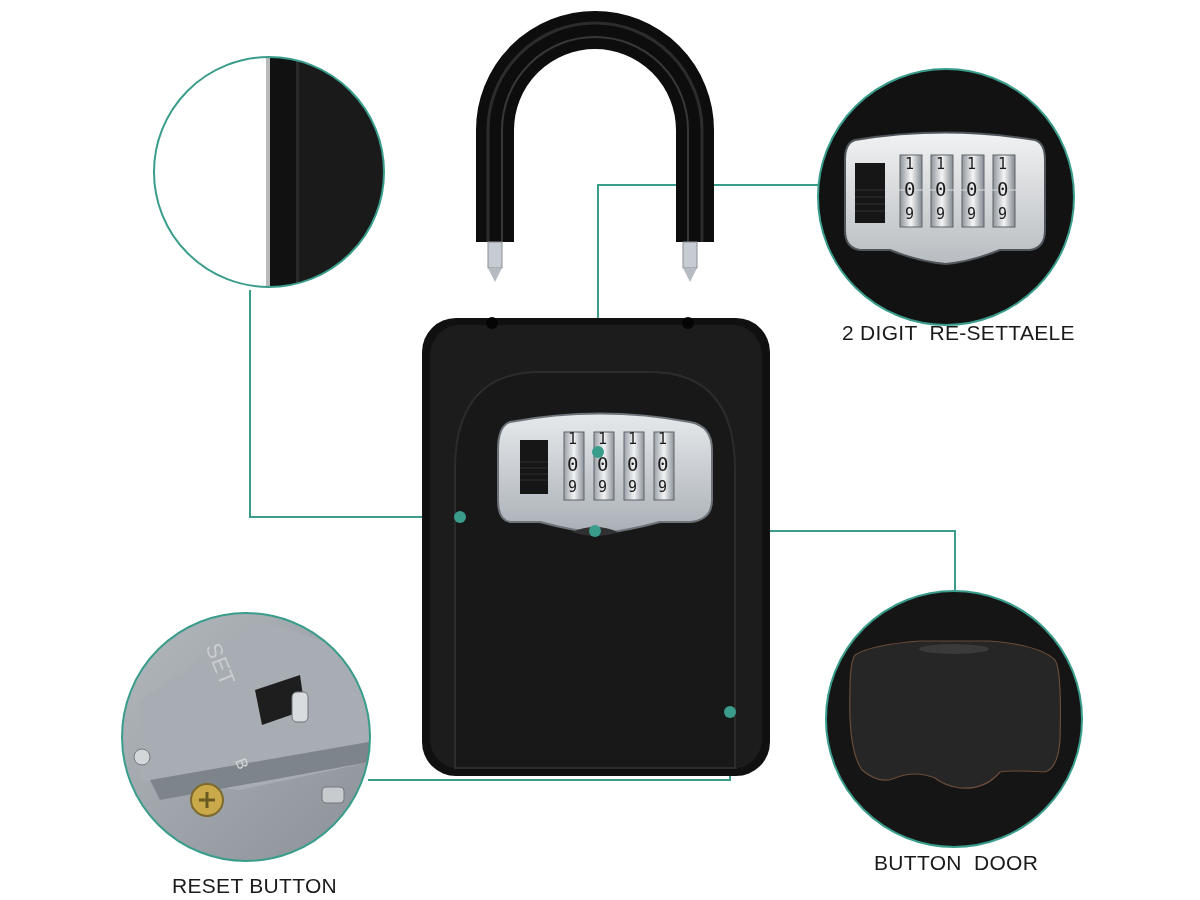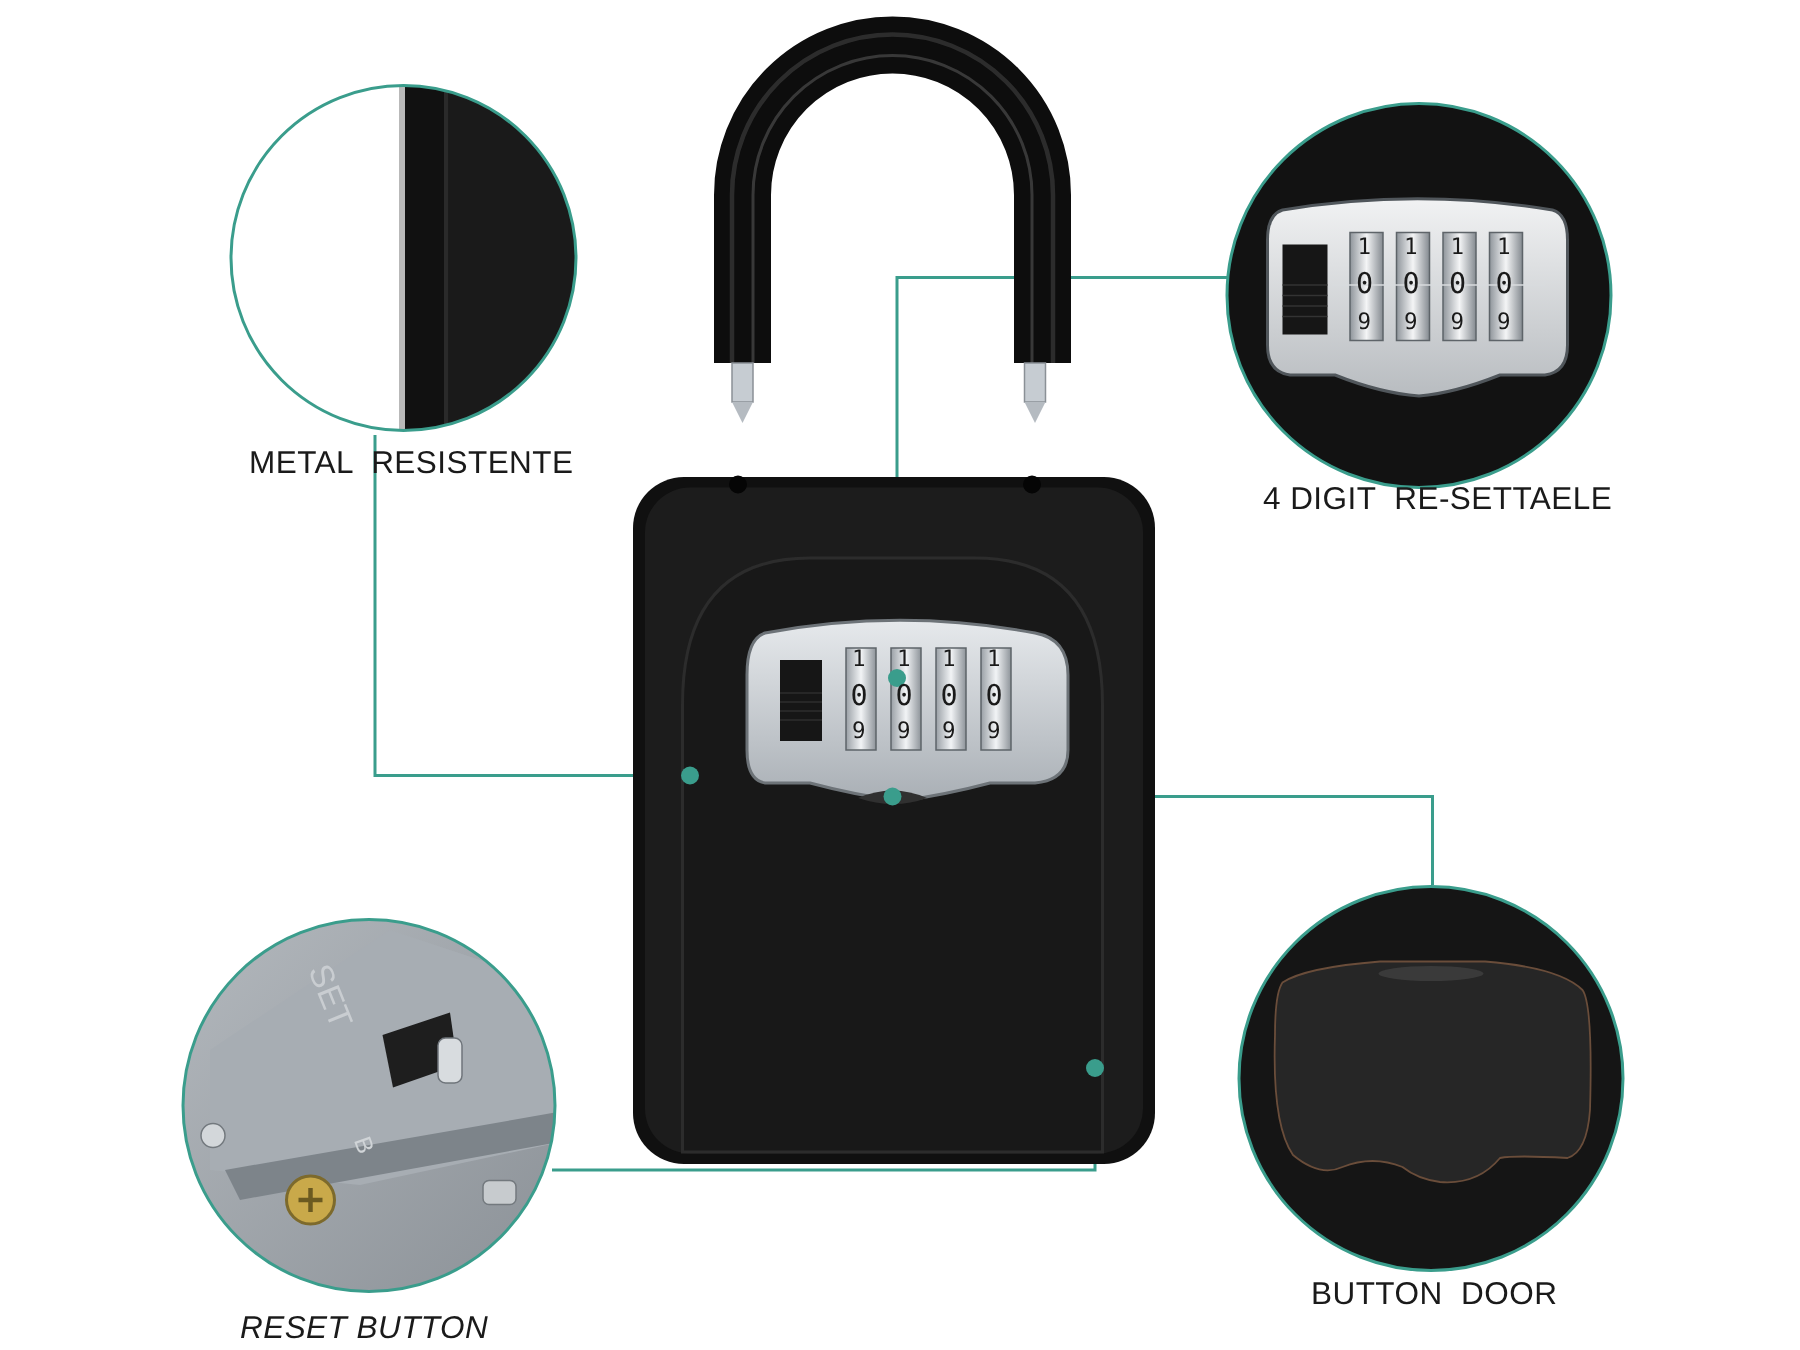--- a/index.html
+++ b/index.html
@@ -194,18 +194,17 @@
         </clipPath>
     </defs>
     <g clip-path="url(#clipShutter)">
       <rect x="820" y="585" width="270" height="270" fill="#151515"></rect>
       <path d="M855,655 Q870,645 920,641 L990,641 Q1040,645 1055,660 Q1062,670 1060,740 Q1058,768 1045,772 Q1010,770 1000,772 Q985,790 960,788 Q945,786 935,778 Q915,770 895,778 Q880,785 862,770 Q848,750 850,690 Q850,662 855,655 Z" fill="#262626" stroke="#6a4d3a" stroke-width="1.2"></path>
       <ellipse cx="954" cy="649" rx="35" ry="5" fill="#3a3a3a"></ellipse>
     </g>
     <circle cx="954" cy="719" r="128" fill="none" stroke="#3a9d8c" stroke-width="2"></circle>
   </svg>
 
-  <span class="label" style="left:166px;top:298px;">METAL  RESISTENTE</span>
-  <span class="label" style="left:842px;top:322px;">4 DIGIT  RE-SETTAELE</span>
-  <span class="label" style="left:160px;top:875px;font-style:italic;">RESET BUTTON</span>
+  <span class="label" style="left:842px;top:322px;">2 DIGIT  RE-SETTAELE</span>
+  <span class="label" style="left:172px;top:875px;">RESET BUTTON</span>
   <span class="label" style="left:874px;top:852px;">BUTTON  DOOR</span>
 
 </div>
 
 </body></html>

